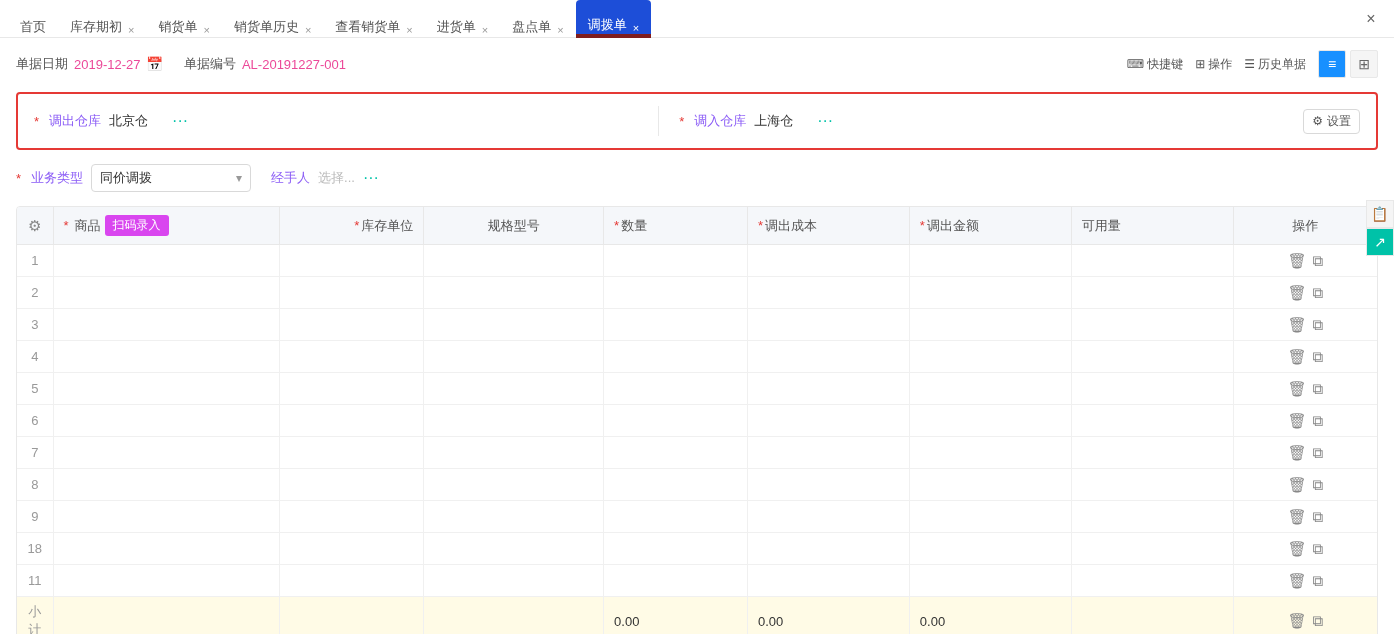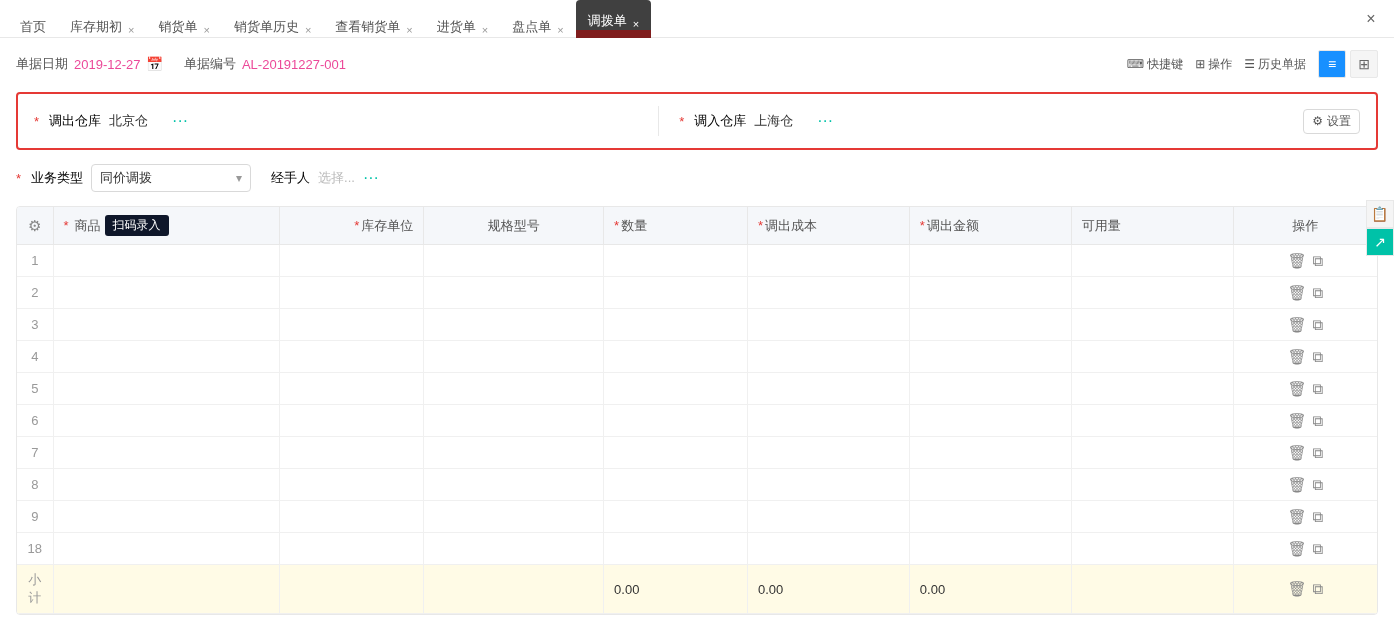--- a/index.html
+++ b/index.html
@@ -19,23 +19,23 @@
       height: 38px;
       cursor: pointer;
       font-size: 13px;
       color: #555;
       border-bottom: 2px solid transparent;
       white-space: nowrap;
       gap: 4px;
     }
     .tab-item.active {
       color: #fff;
-      background: #404040;
+      background: #1d4ed8;
       border-radius: 4px 4px 0 0;
-      border-bottom: 8px solid #7f1d1d;
+      border-bottom: 4px solid #7f1d1d;
     }
     .tab-item.active .tab-close { color: #fff; }
     .tab-close {
       font-size: 11px;
       color: #999;
       cursor: pointer;
       margin-left: 2px;
     }
     .window-close {
       margin-left: auto;
@@ -73,21 +73,21 @@
       margin-bottom: 14px;
       display: flex; align-items: center;
       gap: 20px;
       background: #fff;
     }
     .field-group {
       display: flex; align-items: center; gap: 8px;
       flex: 1;
     }
     .required-star { color: #e53935; margin-right: 2px; }
-    .field-label { color: #000000; }
+    .field-label { color: #8b5cf6; }
     .field-value { color: #333; font-size: 13px; }
     .field-more {
       color: #00c2a8; cursor: pointer; font-size: 16px; margin-left: auto;
     }
     .field-divider { width: 1px; background: #e8e8e8; height: 30px; }
     .settings-btn {
       display: flex; align-items: center; gap: 4px;
       color: #555; font-size: 12px; cursor: pointer;
       border: 1px solid #d9d9d9; border-radius: 4px;
       padding: 3px 8px;
@@ -148,21 +148,21 @@
     }
     tbody td:last-child { border-right: none; }
     .row-num {
       color: #999; text-align: center; width: 36px;
     }
     .subtotal-row td {
       background: #fffbe6;
       font-weight: 500;
     }
     .scan-btn {
-      background: #0f172a; color: #fff;
+      background: #d946ef; color: #fff;
       border: none; border-radius: 3px;
       padding: 2px 8px; font-size: 12px;
       cursor: pointer;
     }
     .th-scan {
       display: flex; align-items: center; gap: 4px;
     }
     .gear-icon { color: #888; cursor: pointer; font-size: 15px; }
     
     
@@ -492,20 +492,36 @@
             <td></td>
             <td></td>
             <td></td>
           <td>
               <div class="row-actions">
                 <span class="action-icon">🗑</span>
                 <span class="action-icon">⧉</span>
               </div>
             </td>
         </tr>
+        <tr>
+          <td class="row-num">11</td>
+          <td></td>
+          <td></td>
+            <td></td>
+            <td></td>
+            <td></td>
+            <td></td>
+            <td></td>
+          <td>
+              <div class="row-actions">
+                <span class="action-icon">🗑</span>
+                <span class="action-icon">⧉</span>
+              </div>
+            </td>
+        </tr>
         <tr class="subtotal-row">
           <td class="row-num">小计</td>
           <td></td>
           <td></td>
           <td></td>
           <td>0.00</td>
           <td>0.00</td>
           <td>0.00</td>
           <td></td>
           <td>

